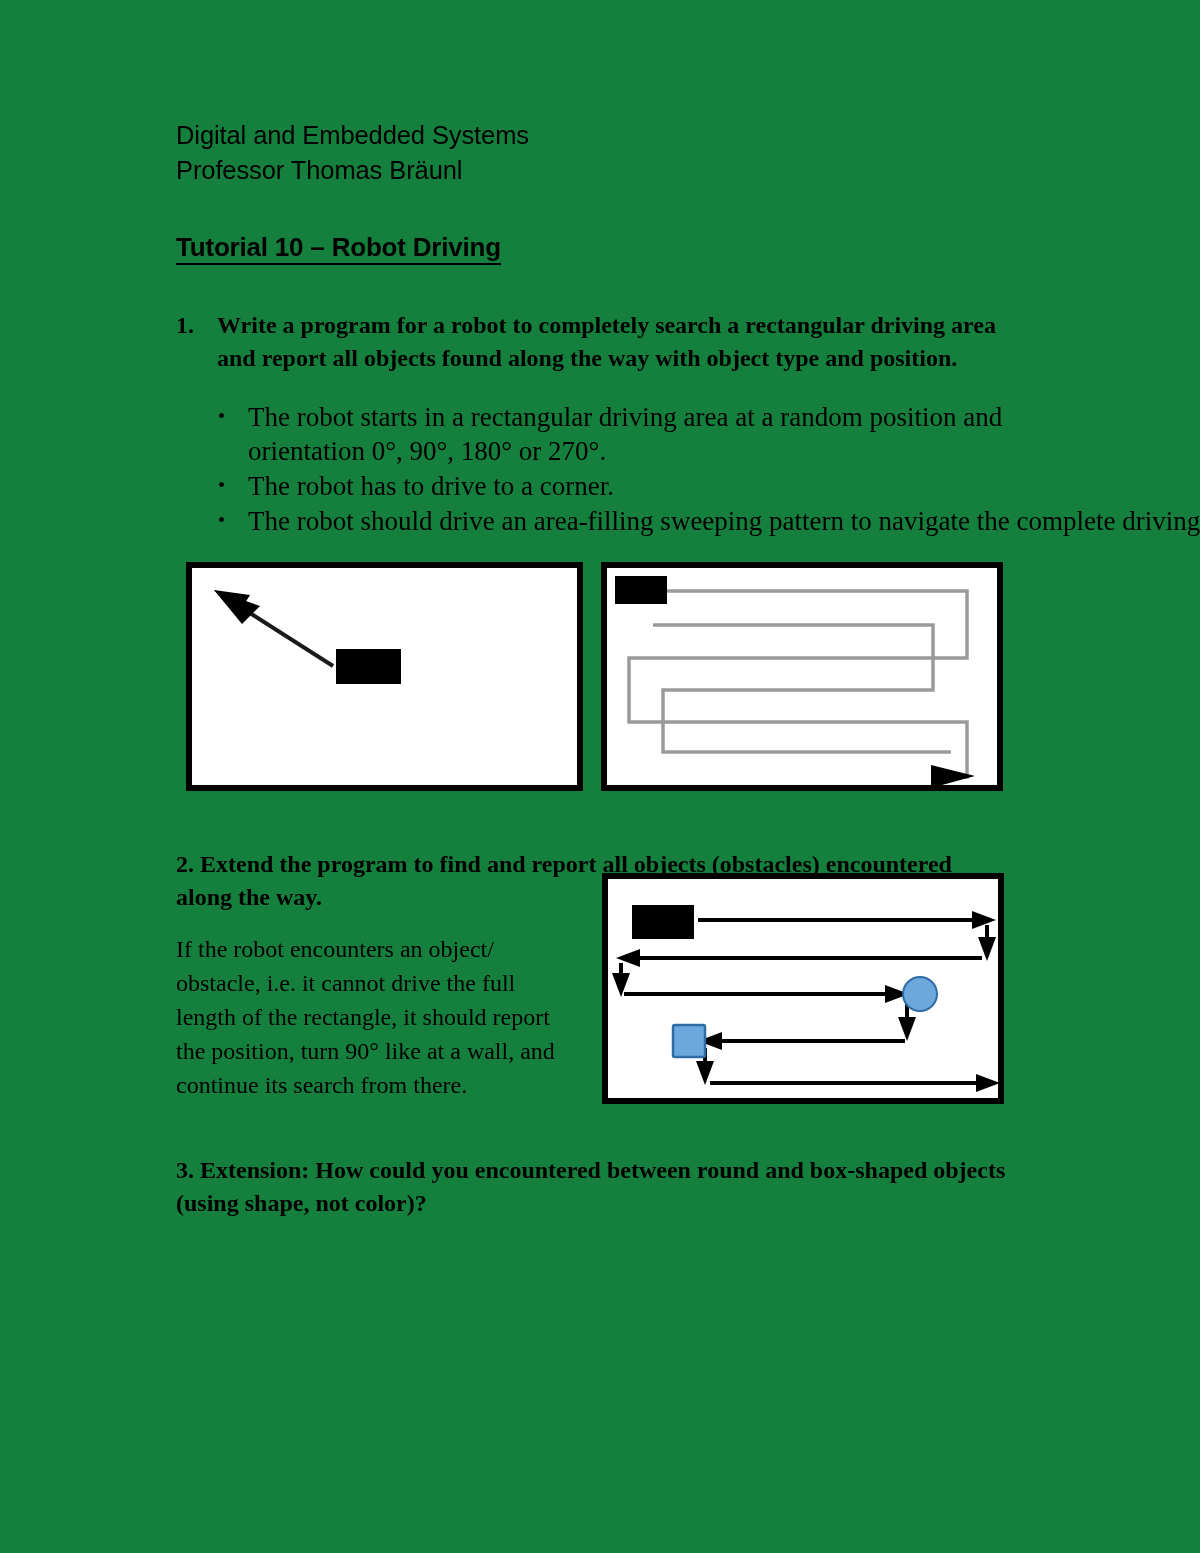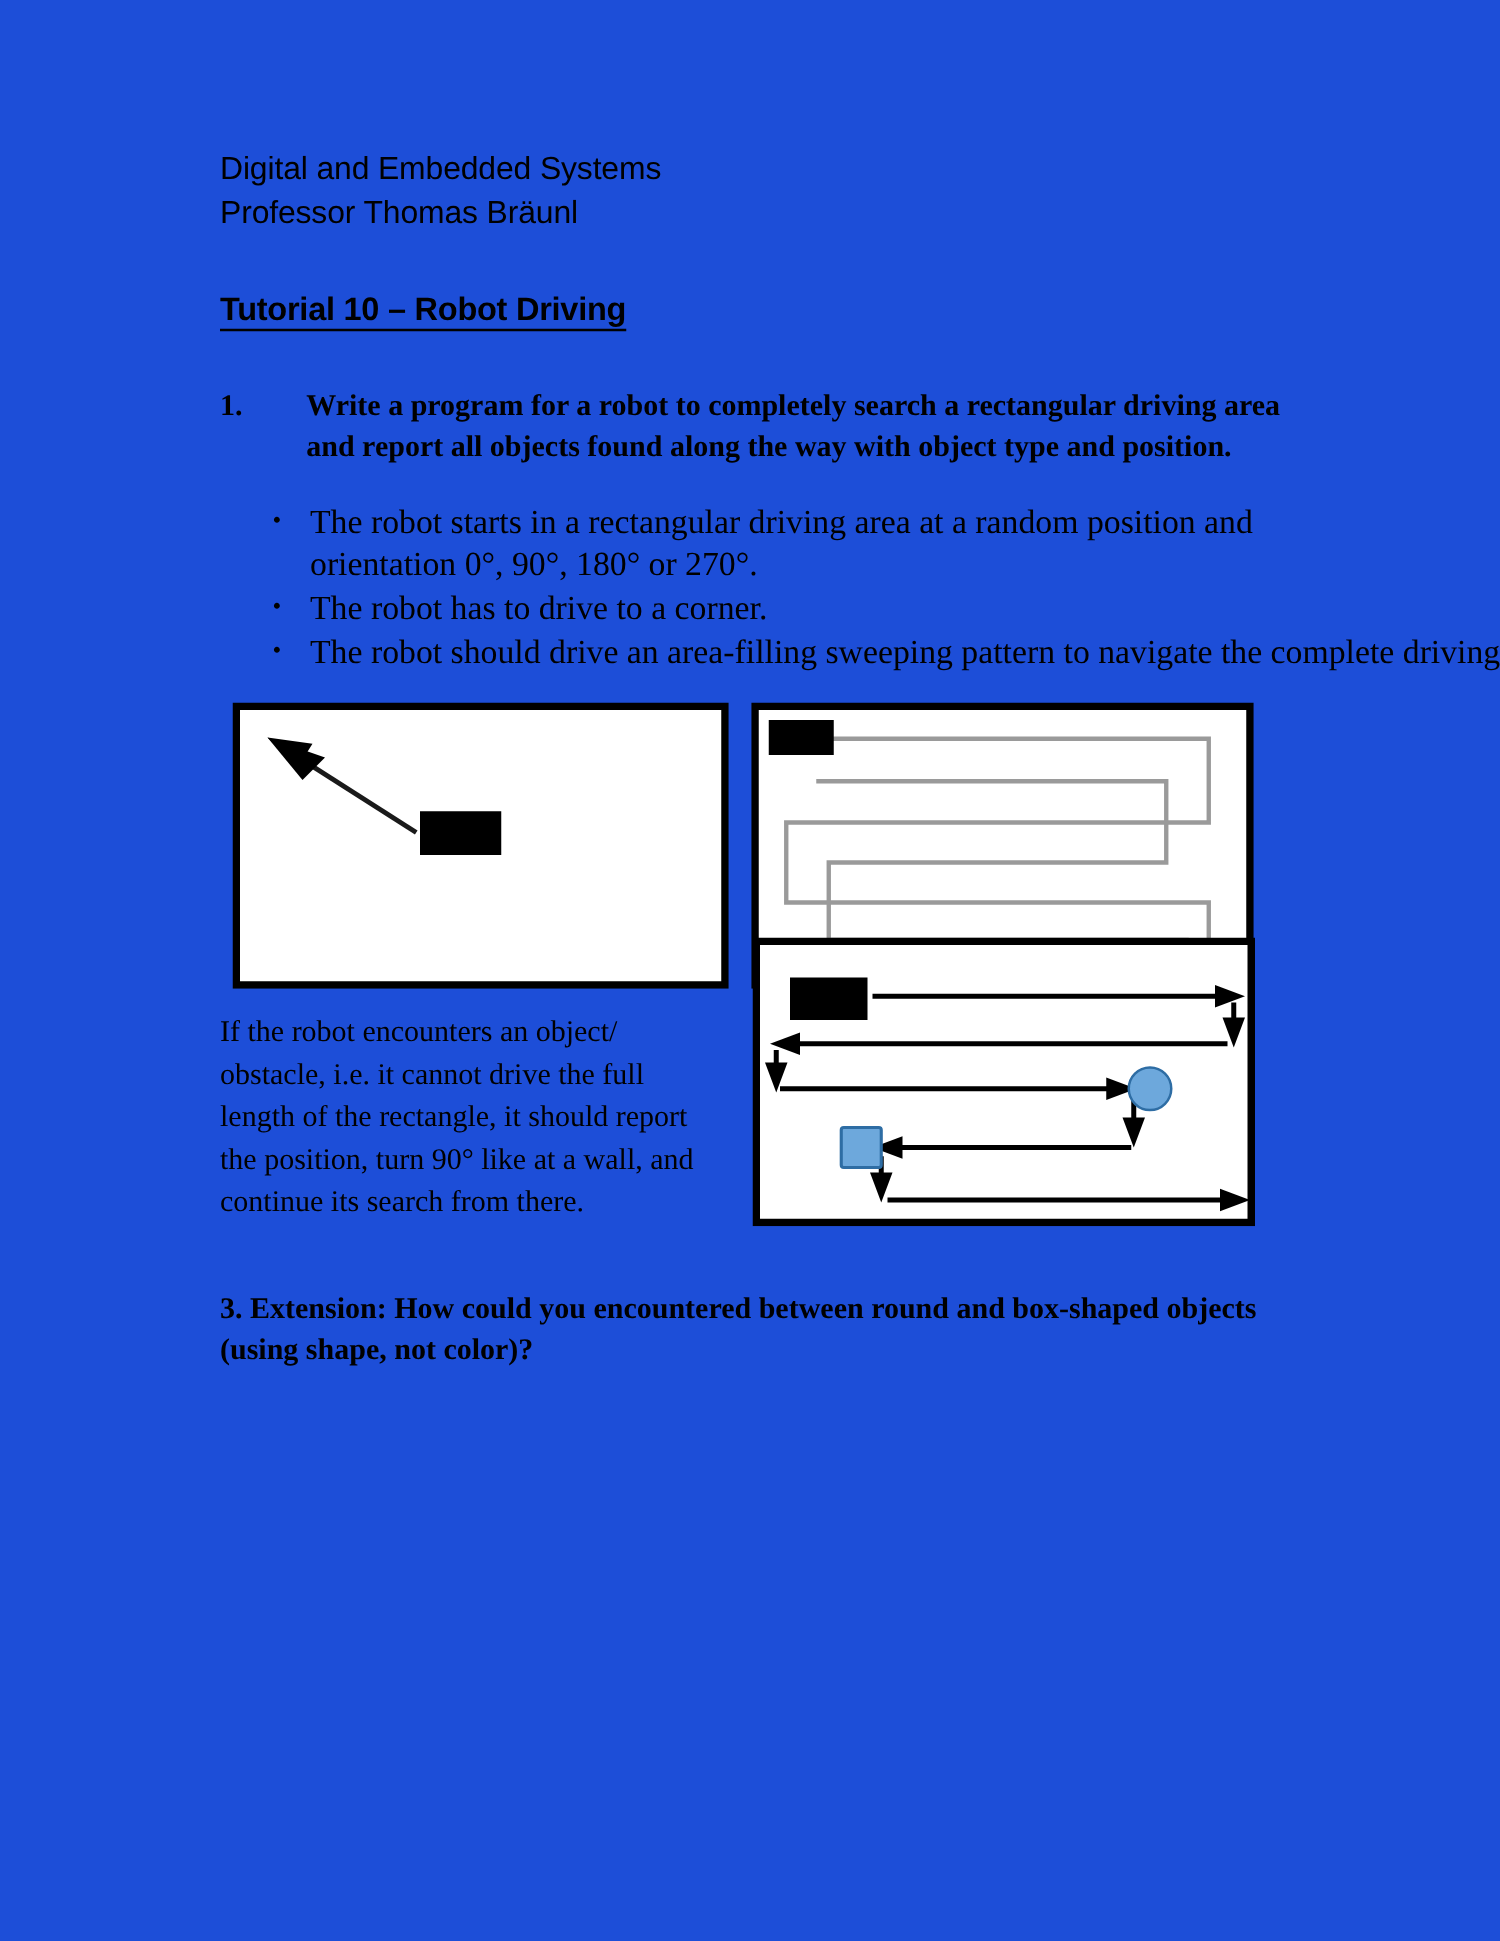--- a/index.html
+++ b/index.html
@@ -4,21 +4,21 @@
 <style>
   html, body {
     margin: 0;
     padding: 0;
     background: #ffffff;
   }
   .page {
     position: relative;
     width: 1200px;
     height: 1553px;
-    background: #1d4ed8;
+    background: #15803d;
     overflow: hidden;
     font-family: "Liberation Serif", serif;
     color: #000000;
   }
   .content {
     position: absolute;
     left: 176px;
     top: 118px;
     width: 862px;
   }
@@ -44,21 +44,21 @@
 
   
   .q1 {
     margin-top: 44px;
     display: flex;
     font-size: 24px;
     font-weight: bold;
     line-height: 32.5px;
   }
   .q1 .num { width: 41px; flex: 0 0 41px; }
-  .q1 .txt { width: 790px; margin-left: 28px; }
+  .q1 .txt { width: 790px; }
 
   ul.bullets {
     list-style: none;
     margin: 26px 0 0 0;
     padding: 0;
     font-size: 27px;
     line-height: 34px;
   }
   ul.bullets > li {
     position: relative;
@@ -173,20 +173,21 @@
           <polyline points="52,29 366,29 366,96 28,96 28,160 366,160 366,215 340,215" fill="none" stroke="#9a9a9a" stroke-width="3.5"></polyline>
           <polyline points="52,63 332,63 332,128 62,128 62,190 350,190" fill="none" stroke="#9a9a9a" stroke-width="3.5"></polyline>
           <polygon points="330,203 374,214 330,226" fill="#000000"></polygon>
           <rect x="14" y="14" width="52" height="28" fill="#000000"></rect>
         </svg>
       </div>
 
     </div>
 
     
+    <div class="q2">2. Extend the program to find and report all objects (obstacles) encountered along the way.</div>
 
     <div class="sec2row">
       <div class="para2">If the robot encounters an object/ obstacle, i.e. it cannot drive the full length of the rectangle, it should report the position, turn 90° like at a wall, and continue its search from there.</div>
 
       <div class="fig-c">
         <svg width="402" height="231" viewBox="0 0 402 231">
           <rect x="3" y="3" width="396" height="225" fill="#ffffff" stroke="#000000" stroke-width="6"></rect>
 
           <g stroke="#000000" stroke-width="4" fill="none">
 

